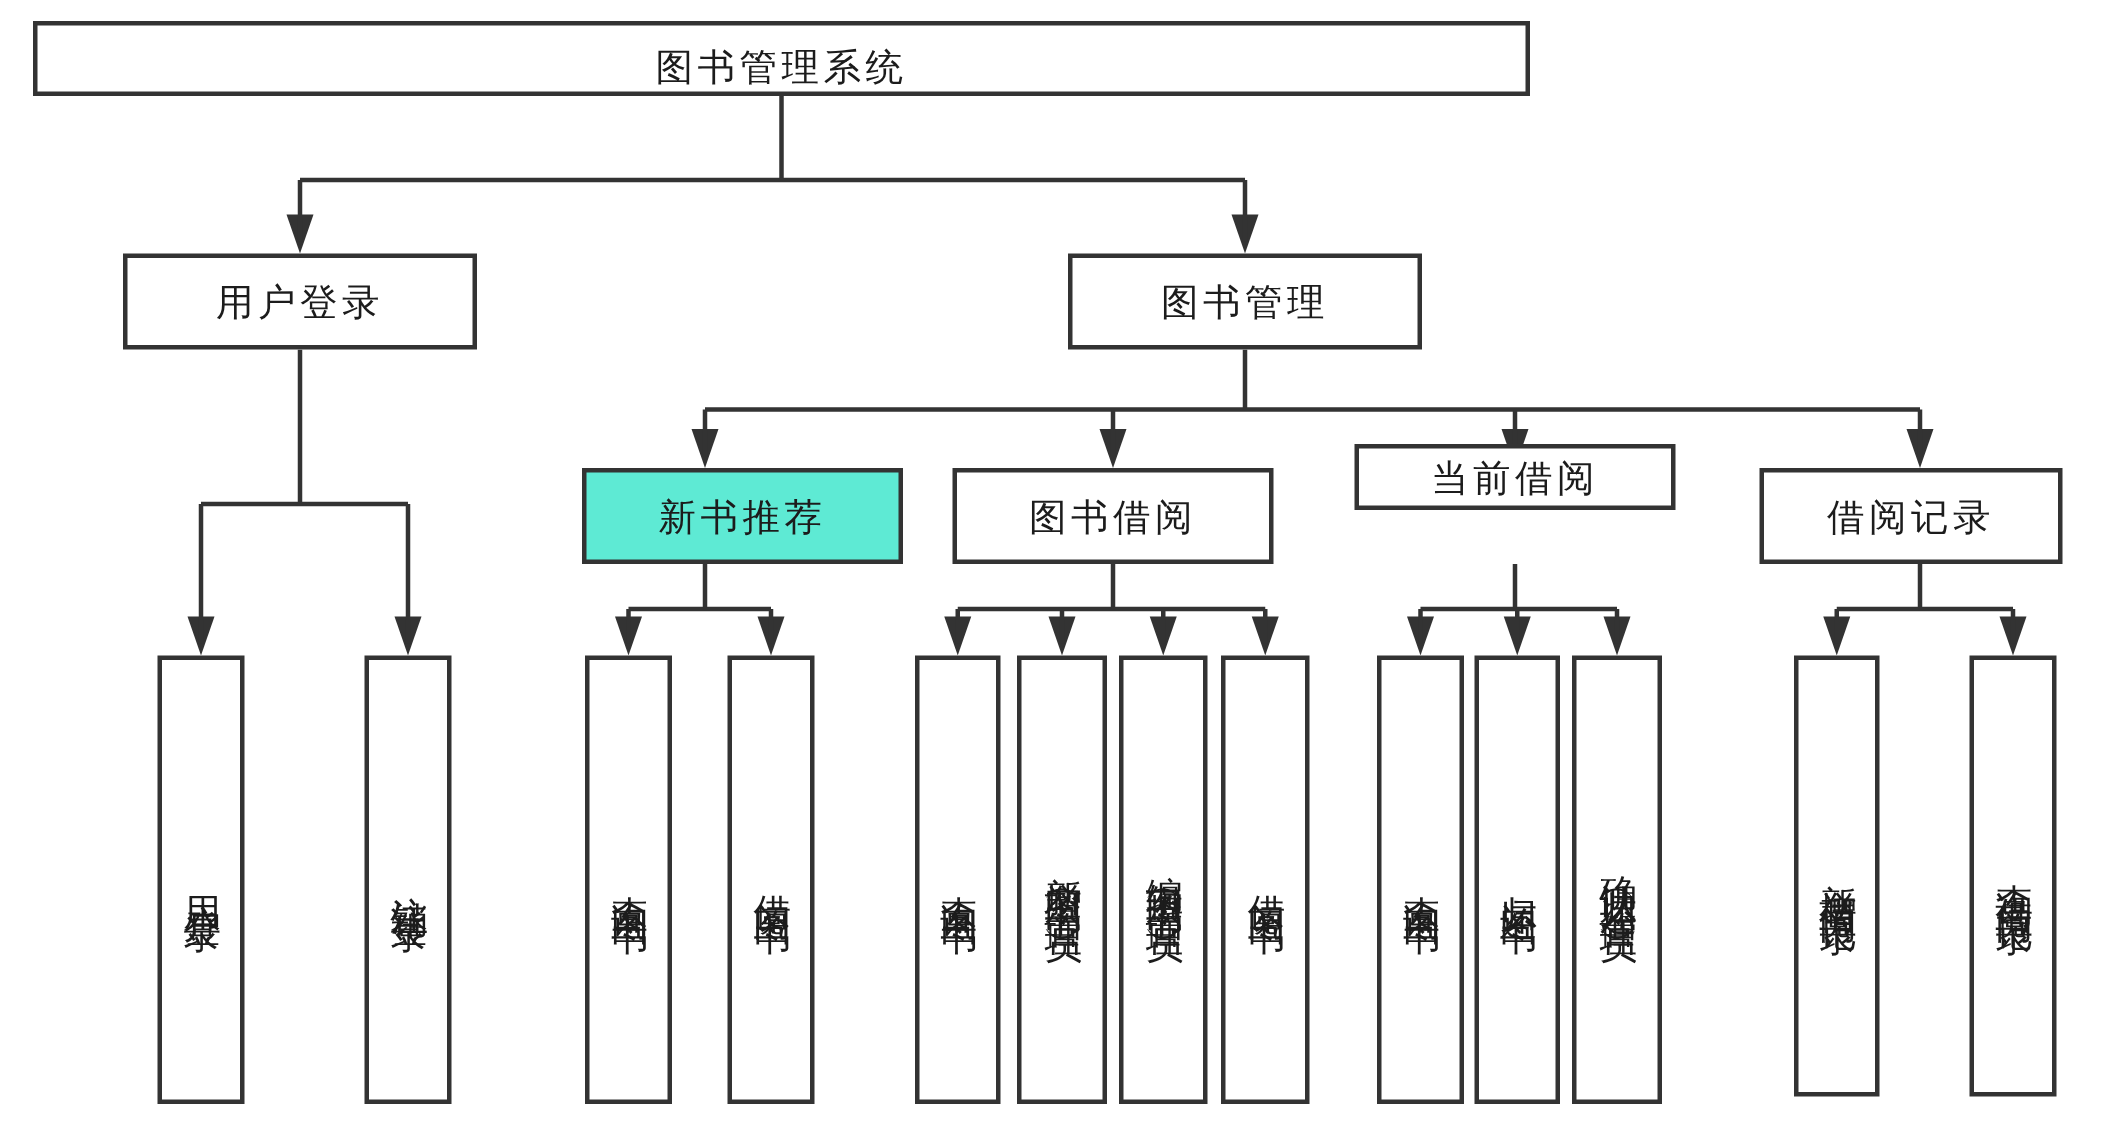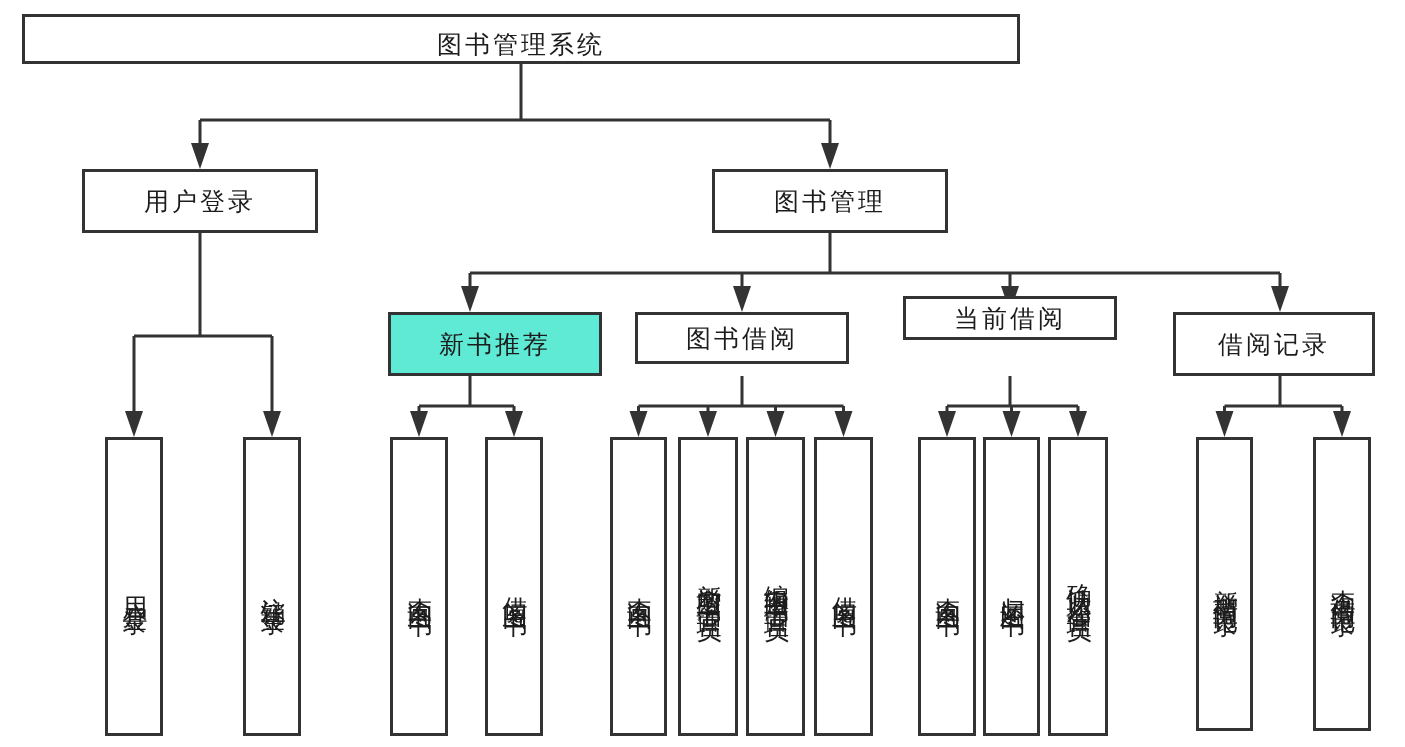--- a/index.html
+++ b/index.html
@@ -93,21 +93,21 @@
     </div>
     <div class="node horizontal" style="left: 82px; top: 169px; width: 236px; height: 64px; border-color: rgb(51, 51, 51); background: rgb(255, 255, 255); color: rgb(28, 28, 28);">
       <span class="lbl">用户登录</span>
     </div>
     <div class="node horizontal" style="left: 712px; top: 169px; width: 236px; height: 64px; border-color: rgb(51, 51, 51); background: rgb(255, 255, 255); color: rgb(28, 28, 28);">
       <span class="lbl">图书管理</span>
     </div>
     <div class="node horizontal" style="left: 363px; top: 312px; width: 214px; height: 64px; border-color: rgb(51, 51, 51); background: #5eead4; color: rgb(28, 28, 28); margin-left: 25px;">
       <span class="lbl">新书推荐</span>
     </div>
-    <div class="node horizontal" style="left: 635px; top: 312px; width: 214px; height: 52px; border-color: rgb(51, 51, 51); background: rgb(255, 255, 255); color: rgb(28, 28, 28);">
+    <div class="node horizontal" style="left: 635px; top: 312px; width: 214px; height: 64px; border-color: rgb(51, 51, 51); background: rgb(255, 255, 255); color: rgb(28, 28, 28);">
       <span class="lbl">图书借阅</span>
     </div>
     <div class="node horizontal" style="left: 903px; top: 296px; width: 214px; height: 44px; border-color: rgb(51, 51, 51); background: rgb(255, 255, 255); color: rgb(28, 28, 28);">
       <span class="lbl">当前借阅</span>
     </div>
     <div class="node horizontal" style="left: 1173px; top: 312px; width: 202px; height: 64px; border-color: rgb(51, 51, 51); background: rgb(255, 255, 255); color: rgb(28, 28, 28);">
       <span class="lbl">借阅记录</span>
     </div>
     <div class="node vertical" style="left: 105px; top: 437px; width: 58px; height: 299px; border-color: rgb(51, 51, 51); background: rgb(255, 255, 255); color: rgb(28, 28, 28);">
       <span class="lbl">用户登录</span>

